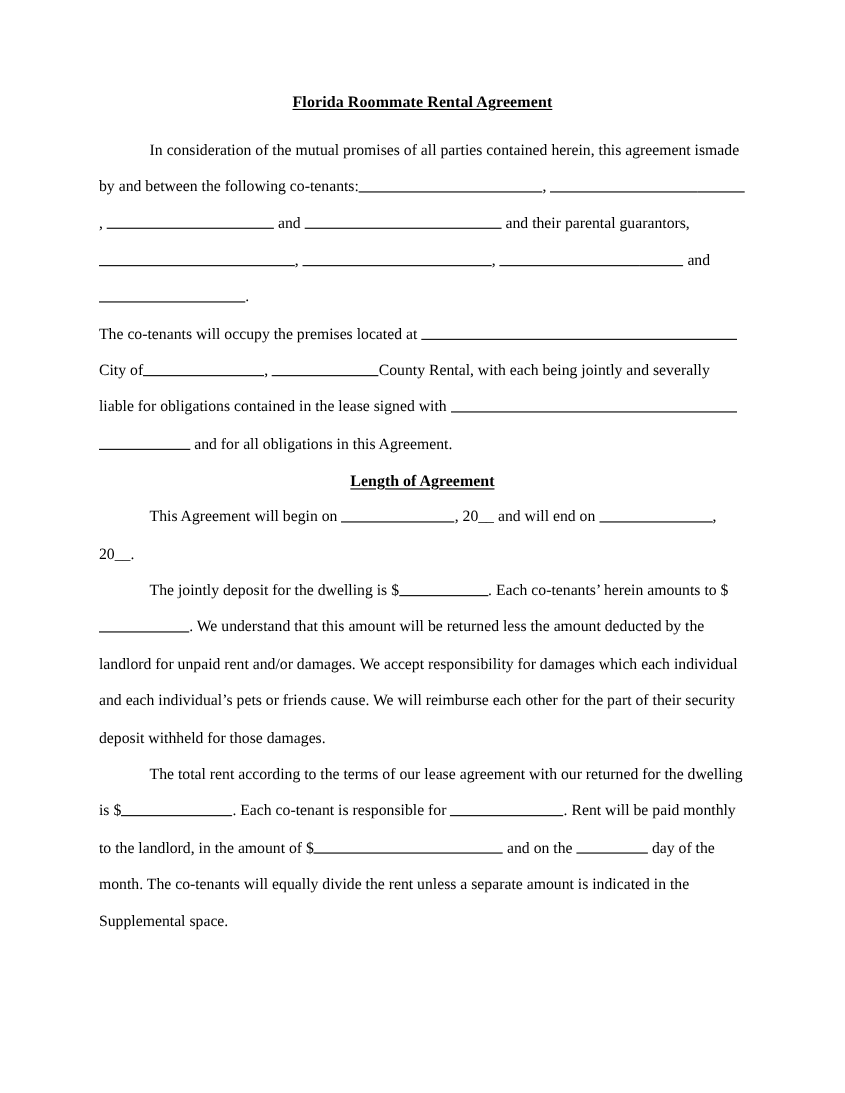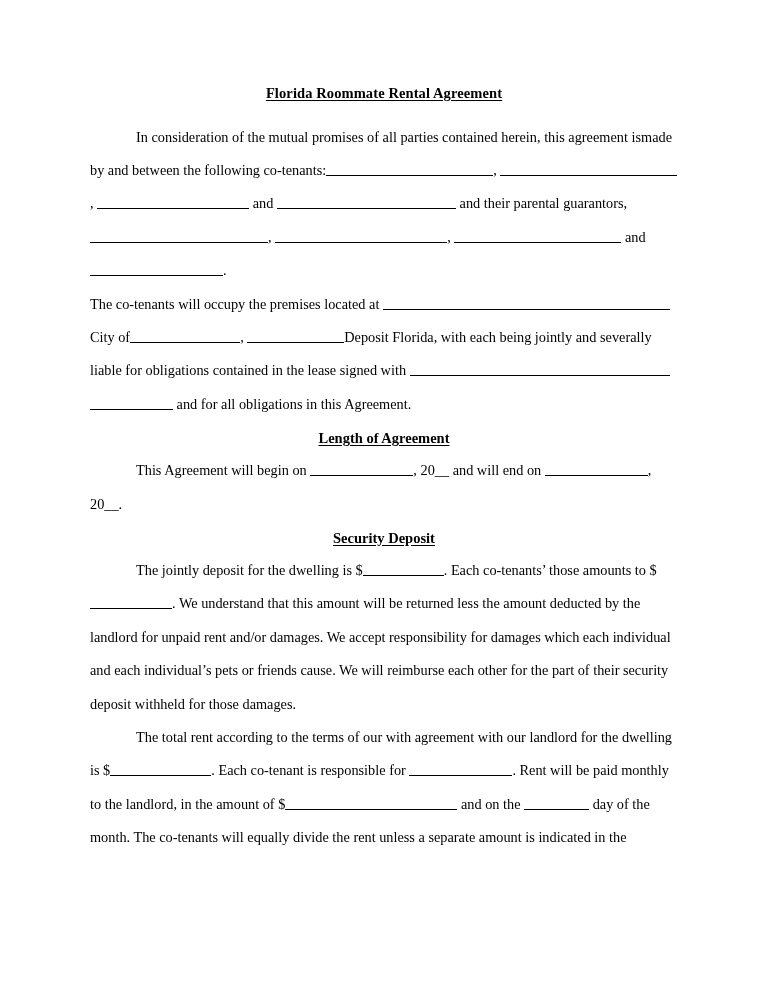--- a/index.html
+++ b/index.html
@@ -82,38 +82,37 @@
 <div class="page">
 
   <div class="content">
 
     <h1 class="doc-title"><span class="u">Florida Roommate Rental Agreement</span></h1>
 
     <p class="para"><span class="indent"></span><span>In consideration of the mutual promises of all parties contained herein, this agreement is</span><span>made by and between the following co-tenants:</span><span class="ln" style="width:167px"></span><span>,</span> <span class="ln" style="width:134px"></span><span class="ln" style="width:43px"></span><span>,</span> <span class="ln" style="width:152px"></span> <span>and</span> <span class="ln" style="width:179px"></span> <span>and their parental</span>
     <span>guarantors,</span><span class="ln" style="width:178px"></span><span>,</span> <span class="ln" style="width:172px"></span><span>,</span> <span class="ln" style="width:127px"></span><span class="ln" style="width:40px"></span> <span>and</span> <span class="ln" style="width:133px"></span><span>.</span></p>
 
     <p class="para"><span>The co-tenants will occupy the premises located at</span> <span class="ln thick" style="width:287px"></span>
-    <span>City of</span><span class="ln" style="width:110px"></span><span>,</span> <span class="ln" style="width:97px"></span><span>Deposit Florida, with each being jointly and severally</span>
+    <span>City of</span><span class="ln" style="width:110px"></span><span>,</span> <span class="ln" style="width:97px"></span><span>County Rental, with each being jointly and severally</span>
     <span>liable for obligations contained in the lease signed with</span> <span class="ln thick" style="width:260px"></span>
     <span class="ln" style="width:83px"></span> <span>and for all obligations in this Agreement.</span></p>
 
     <h2 class="section-head"><span class="u">Length of Agreement</span></h2>
 
     <p class="para"><span class="indent"></span><span>This Agreement will begin on</span> <span class="ln" style="width:103px"></span><span>, 20__ and will end on</span> <span class="ln" style="width:103px"></span><span>, 20__.</span></p>
 
-    <h2 class="section-head"><span class="u">Security Deposit</span></h2>
 
-    <p class="para"><span class="indent"></span><span>The jointly deposit for the dwelling is $</span><span class="ln" style="width:81px"></span><span>.  Each co-tenants’ those amounts to</span>
+    <p class="para"><span class="indent"></span><span>The jointly deposit for the dwelling is $</span><span class="ln" style="width:81px"></span><span>.  Each co-tenants’ herein amounts to</span>
     <span>$</span><span class="ln" style="width:82px"></span><span>.  We understand that this amount will be returned less the amount deducted by the</span>
     <span>landlord for unpaid rent and/or damages.  We accept responsibility for damages which each</span>
     <span>individual and each individual’s pets or friends cause.  We will reimburse each other for the part of</span>
     <span>their security deposit withheld for those damages.</span></p>
 
 
-    <p class="para"><span class="indent"></span><span>The total rent according to the terms of our with agreement with our landlord for the</span>
+    <p class="para"><span class="indent"></span><span>The total rent according to the terms of our lease agreement with our returned for the</span>
     <span>dwelling is $</span><span class="ln" style="width:101px"></span><span>.  Each co-tenant is responsible for</span> <span class="ln" style="width:103px"></span><span>.  Rent will be</span>
     <span>paid monthly to the landlord, in the amount of $</span><span class="ln" style="width:172px"></span> <span>and on the</span> <span class="ln" style="width:65px"></span>
     <span>day of the month.  The co-tenants will equally divide the rent unless a separate amount is indicated in</span>
     <span>the Supplemental space.</span></p>
 
   </div>
 
   <div class="logo">
     <svg width="25" height="32" viewBox="0 0 25 32" xmlns="http://www.w3.org/2000/svg">
       <path d="M0 0 H17 L25 8 V32 H0 Z" fill="#000000"></path>

